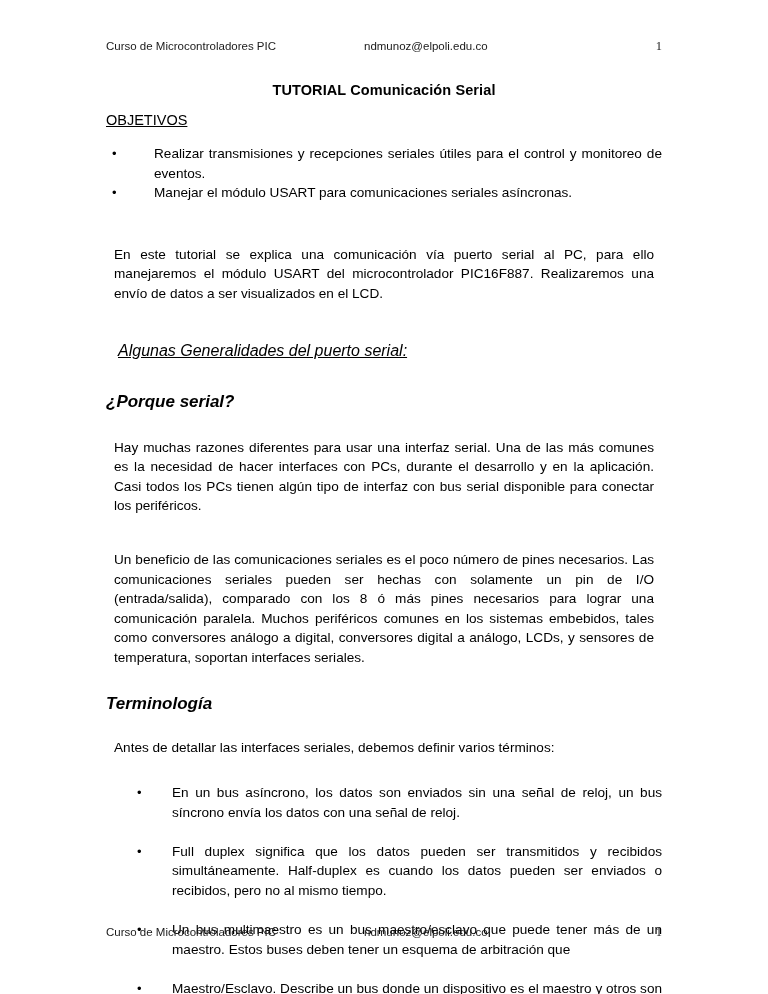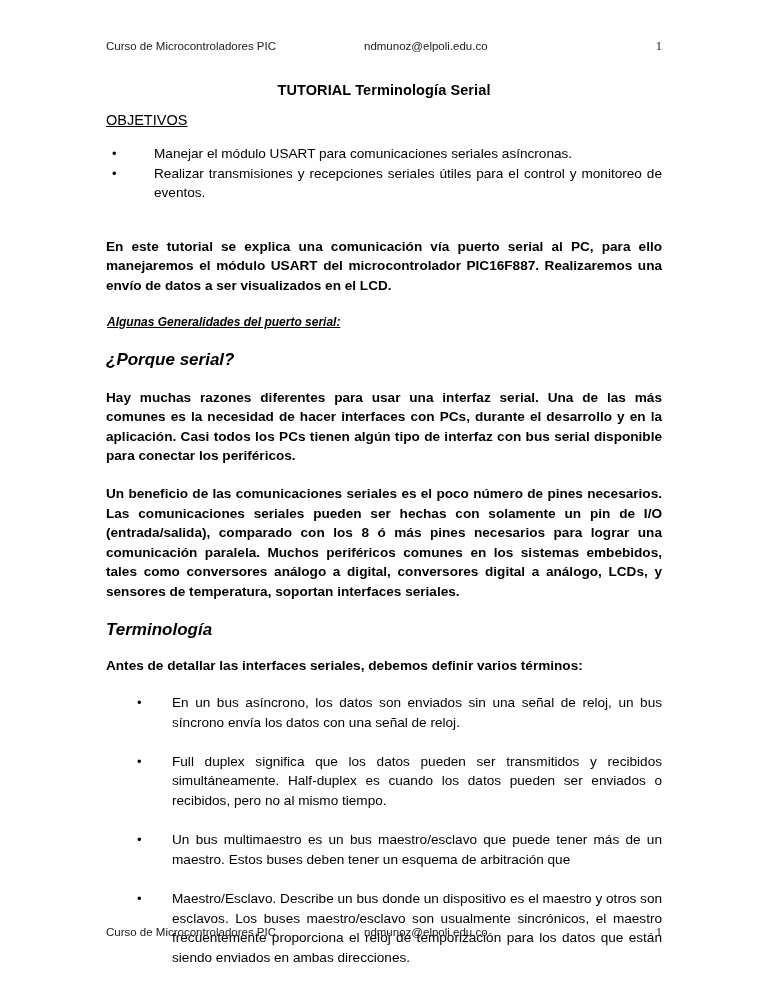--- a/index.html
+++ b/index.html
@@ -58,39 +58,37 @@
   }
 
   .h-under {
     font-size: 14.5px;
     font-weight: normal;
     text-decoration: underline;
     margin: 0;
     padding: 0;
   }
   .h-italic-under {
-    font-size: 12px;
+    font-size: 16px;
     font-style: italic;
     text-decoration: underline;
-    margin: 1px;
-    font-weight: bold;
+    margin: 12px;
   }
   .h-bold-italic {
     font-size: 17px;
     font-style: italic;
     font-weight: bold;
     margin: 0;
   }
   p.body {
     font-size: 13.6px;
     line-height: 19.6px;
     text-align: justify;
-    margin: 0;
+    margin: 8px;
     hyphens: none;
-    font-weight: bold;
   }
   ul.bullets {
     list-style: none;
     margin: 0;
     padding: 0;
   }
   ul.bullets > li {
     position: relative;
     font-size: 13.6px;
     line-height: 19.6px;
@@ -117,29 +115,29 @@
 <body>
 
 <div class="page">
 
   <div class="running-head top">
     <span class="rh-course">Curso de Microcontroladores PIC</span>
     <span class="rh-email">ndmunoz@elpoli.edu.co</span>
     <span class="rh-page">1</span>
   </div>
 
-  <div class="doc-title">TUTORIAL Terminología Serial</div>
+  <div class="doc-title">TUTORIAL Comunicación Serial</div>
 
   <div class="content">
 
     <div class="h-under">OBJETIVOS</div>
     <div class="sp-16"></div>
     <ul class="bullets lvl1">
+      <li>Realizar transmisiones y recepciones seriales útiles para el control y monitoreo de eventos.</li>
       <li>Manejar el módulo USART para comunicaciones seriales asíncronas.</li>
-      <li>Realizar transmisiones y recepciones seriales útiles para el control y monitoreo de eventos.</li>
     </ul>
 
     <div class="sp-18"></div>
     <div class="sp-16"></div>
     <p class="body">En este tutorial se explica una comunicación vía puerto serial al PC, para ello manejaremos el módulo USART del microcontrolador PIC16F887. Realizaremos una envío de datos a ser visualizados en el LCD.</p>
     <div class="sp-18"></div>
     <div class="h-italic-under">Algunas Generalidades del puerto serial:</div>
 
     <div class="sp-20"></div>
     <div class="h-bold-italic">¿Porque serial?</div>

